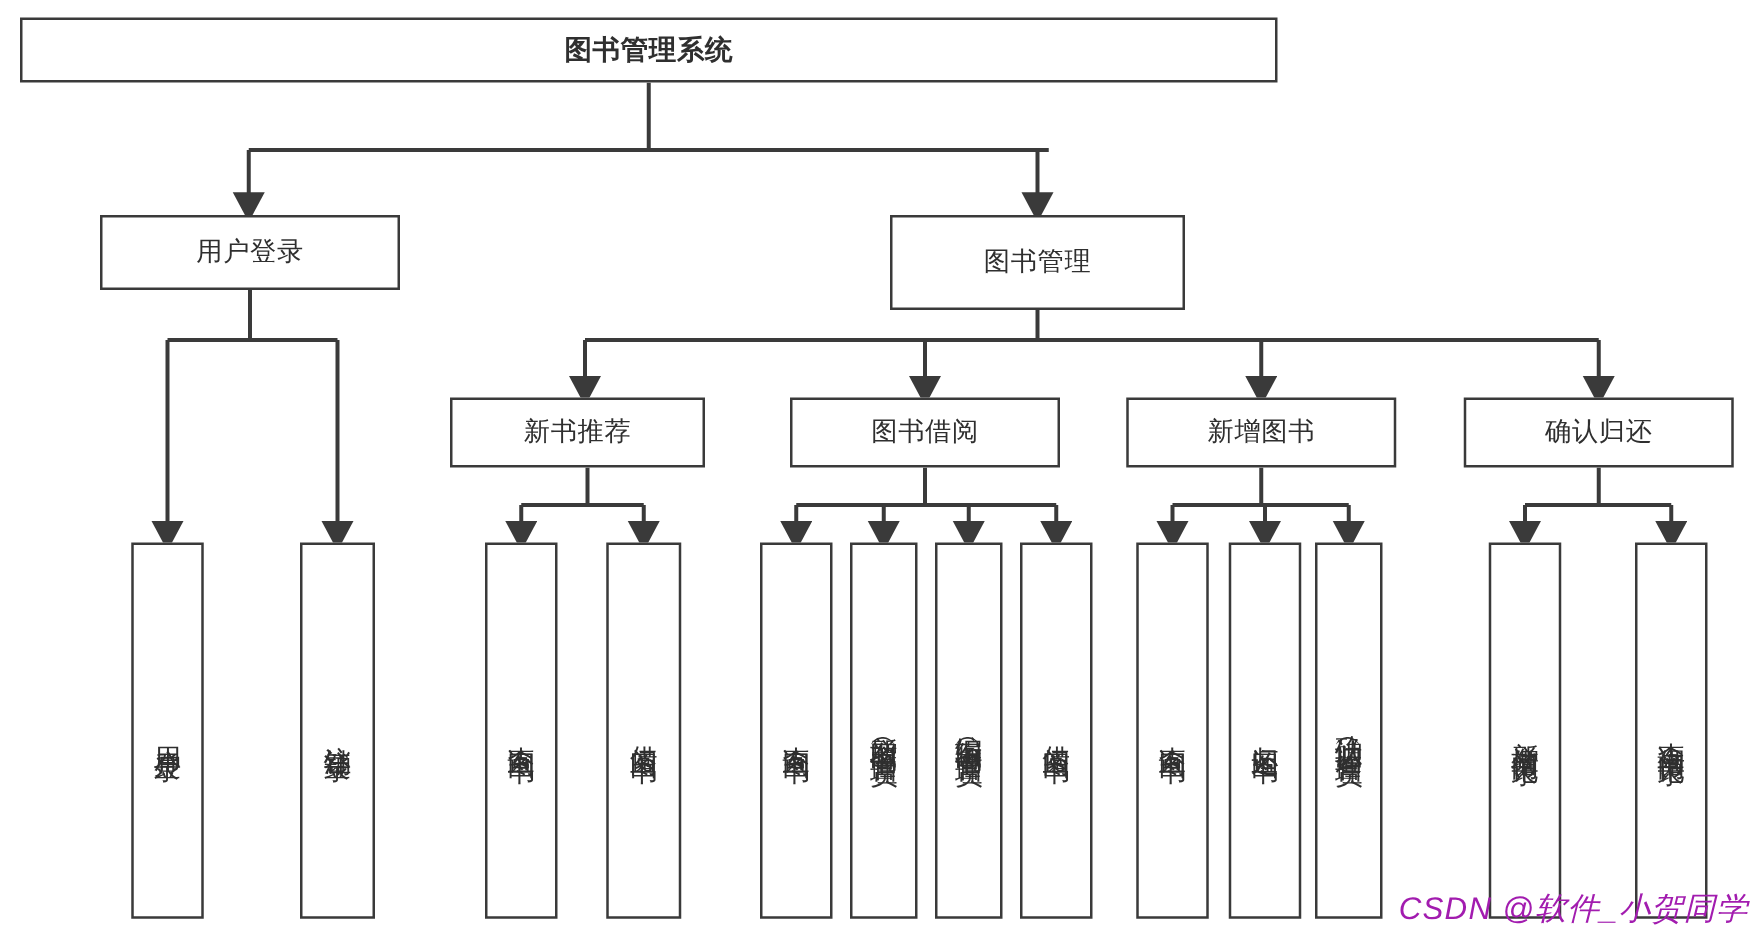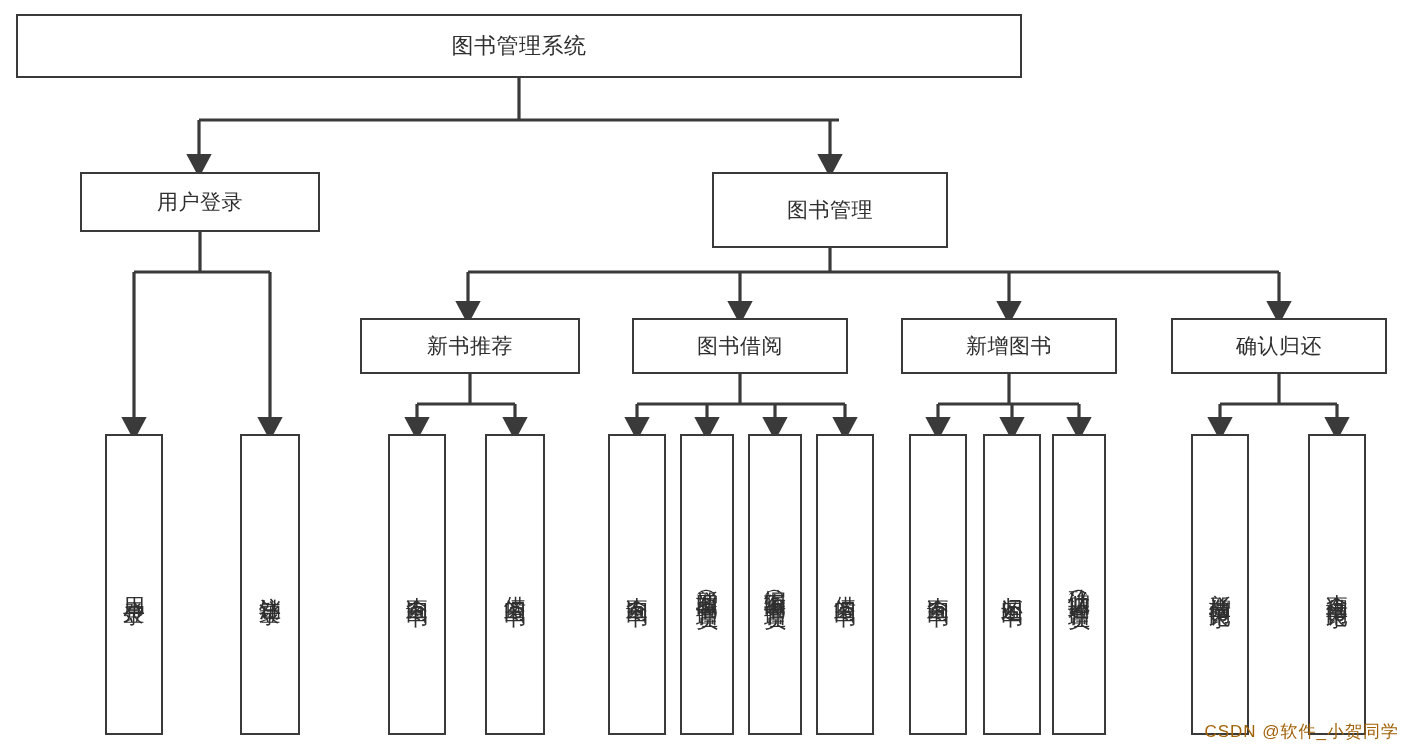--- a/index.html
+++ b/index.html
@@ -54,24 +54,25 @@
     position:absolute;
     left:0;top:0;
     width:1405px;
     height:747px;
     pointer-events:none;
   }
   .watermark{
     position:absolute;
     right:6px;
     bottom:4px;
-    font-size:17px;
-    color:#a16207;
+    font-size:25px;
+    color:#a21caf;
     letter-spacing:1px;
     white-space:nowrap;
+    font-style:italic;
   }
 </style>
 </head>
 <body>
 
 <div id="diagram-root">
 
   <svg class="edges" viewBox="0 0 1405 747" xmlns="http://www.w3.org/2000/svg">
     <defs>
       <marker id="arrow" markerWidth="10" markerHeight="10" refX="3.2" refY="4" orient="auto" markerUnits="strokeWidth">
@@ -115,32 +116,32 @@
       <path d="M1012,404 L1012,427" marker-end="url(#arrow)"></path>
       <path d="M1079,404 L1079,427" marker-end="url(#arrow)"></path>
 
       <path d="M1279,374 L1279,404"></path>
       <path d="M1220,404 L1337,404"></path>
       <path d="M1220,404 L1220,427" marker-end="url(#arrow)"></path>
       <path d="M1337,404 L1337,427" marker-end="url(#arrow)"></path>
     </g>
   </svg>
 
-  <div class="node h root" style="left:16px;top:14px;width:1006px;height:64px;">
+  <div class="node h root" style="left:16px;top:14px;width:1006px;height:52px;font-weight:bold;">
     <span class="label">图书管理系统</span>
   </div>
 
   <div class="node h" style="left:80px;top:172px;width:240px;height:60px;">
     <span class="label">用户登录</span>
   </div>
   <div class="node h" style="left:712px;top:172px;width:236px;height:76px;">
     <span class="label">图书管理</span>
   </div>
 
-  <div class="node h" style="left:360px;top:318px;width:220px;height:56px;">
+  <div class="node h" style="left:360px;top:318px;width:204px;height:56px;">
     <span class="label">新书推荐</span>
   </div>
   <div class="node h" style="left:632px;top:318px;width:216px;height:56px;">
     <span class="label">图书借阅</span>
   </div>
   <div class="node h" style="left:901px;top:318px;width:216px;height:56px;">
     <span class="label">新增图书</span>
   </div>
   <div class="node h" style="left:1171px;top:318px;width:216px;height:56px;">
     <span class="label">确认归还</span>

